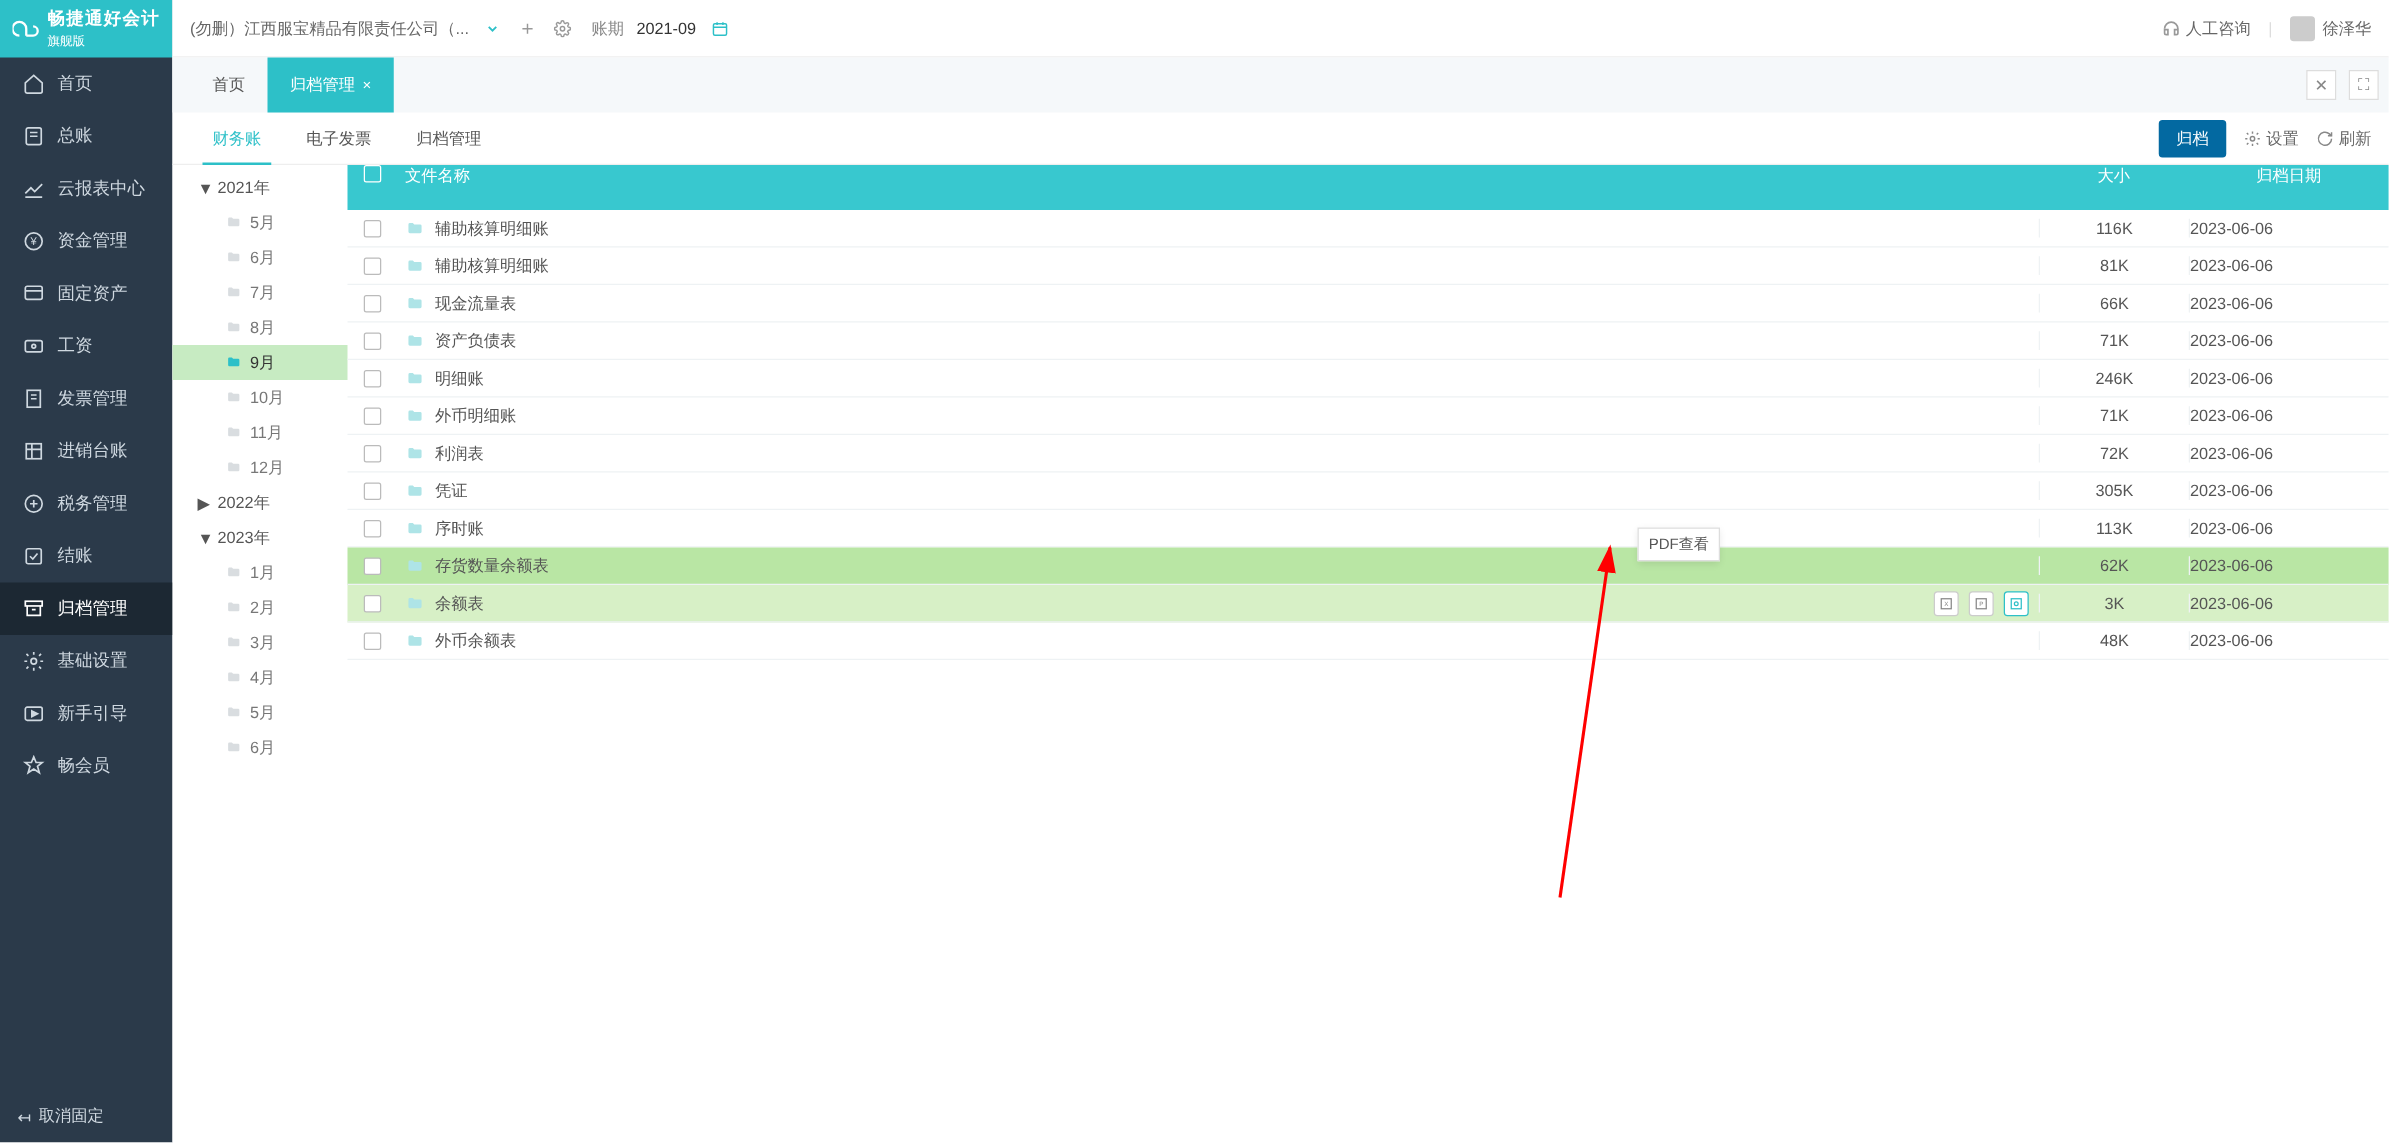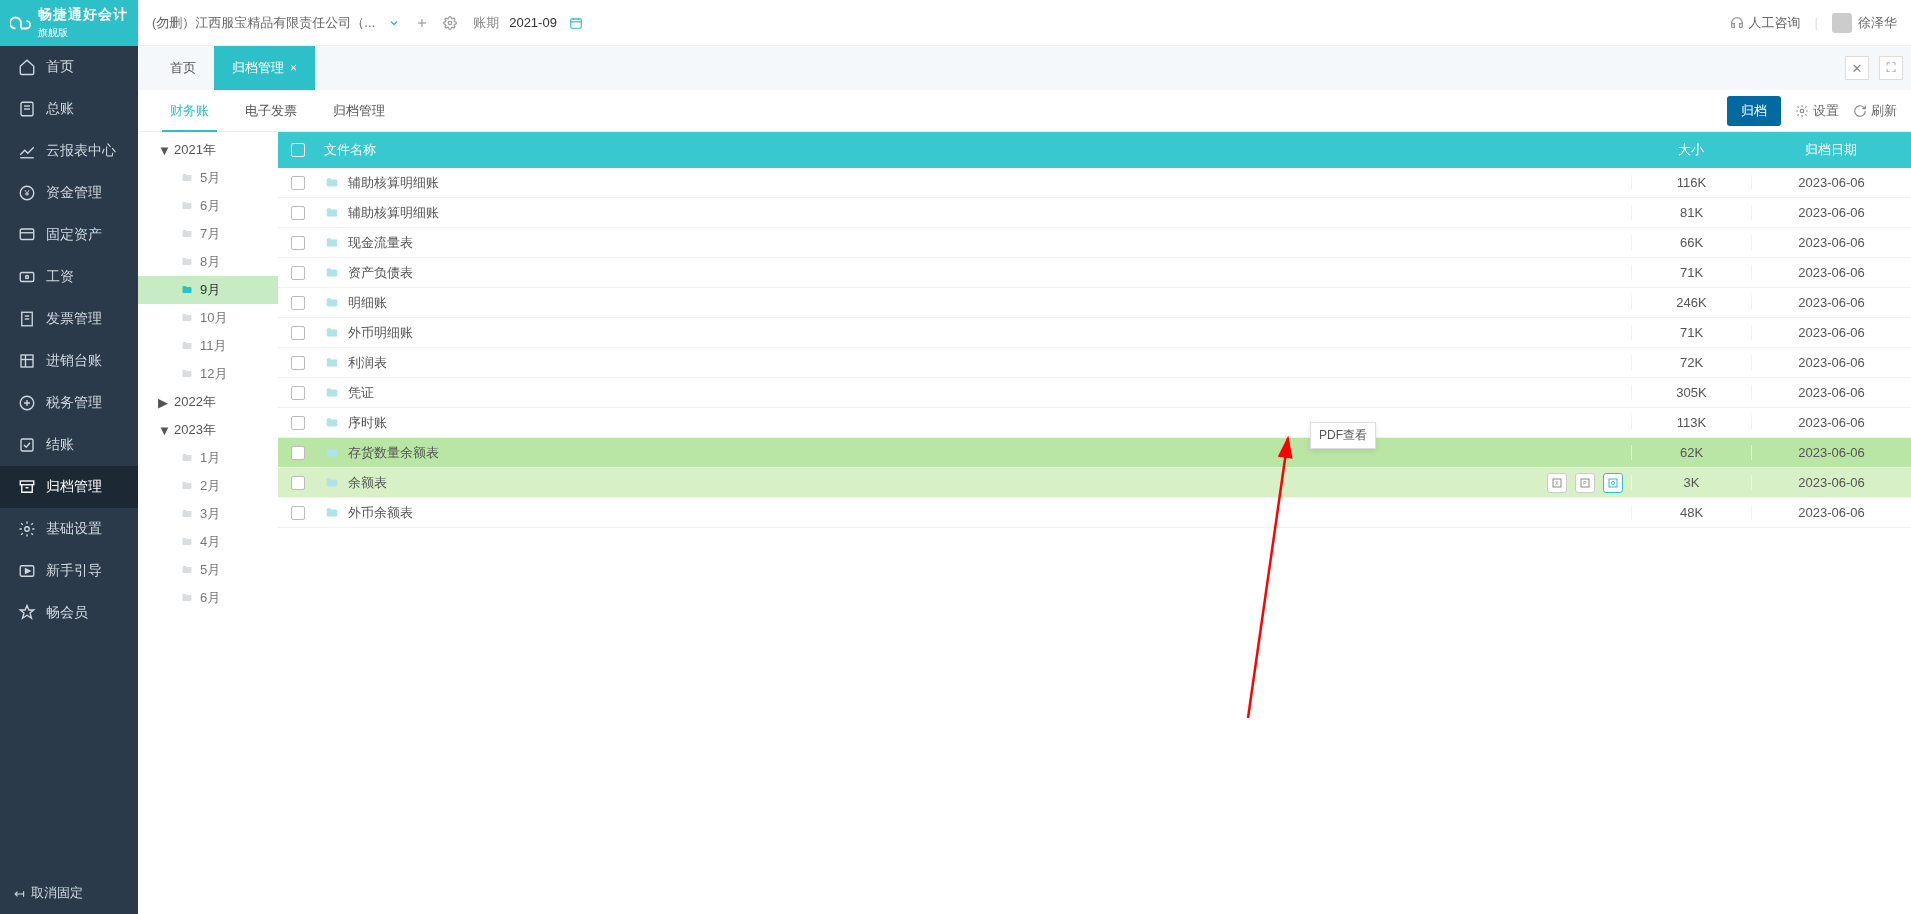--- a/index.html
+++ b/index.html
@@ -50,33 +50,33 @@
 .tree { width: 140px; border-right: 0; padding-top: 4px; }
 .tree-node { display: flex; align-items: center; gap: 6px; padding: 5px 8px 5px 20px; cursor: pointer; color: #555; font-size: 13px; }
 .tree-node.year { padding-left: 20px; font-weight: normal; }
 .tree-node.month { padding-left: 42px; color: #777; }
 .tree-node.selected { background: #c7ebc2; color: #333; }
 .tree-caret { width: 10px; display: inline-block; color: #555; }
 .folder-icon { width: 14px; height: 12px; display: inline-block; }
 .folder-icon svg { width: 14px; height: 12px; }
 
 .table-wrap { flex: 1; display: flex; flex-direction: column; position: relative; }
-.thead { display: flex; background: #38c8cf; color: #fff; height: 36px; align-items: center; font-size: 13px; }
+.thead { display: flex; background: #38c8cf; color: #fff; height: 36px; font-size: 13px; }
 .th-check { width: 40px; display: flex; justify-content: center; }
 .th-name { flex: 1; padding-left: 6px; }
 .th-size { width: 120px; text-align: center; }
 .th-date { width: 160px; text-align: center; }
 .tbody { flex: 1; }
 .trow { display: flex; align-items: center; height: 30px; border-bottom: 1px solid #eef2f4; font-size: 13px; color: #555; }
 .trow.selected { background: #b9e6a4; }
 .trow.hover { background: #d7f0c6; }
 .td-check { width: 40px; display: flex; justify-content: center; }
 .td-name { flex: 1; display: flex; align-items: center; gap: 8px; padding-left: 6px; }
 .td-size { width: 120px; text-align: center; border-left: 1px solid #eef2f4; }
-.td-date { width: 160px; text-align: center; border-left: 1px solid #eef2f4; }
+.td-date { width: 160px; border-left: 1px solid #eef2f4; }
 .chk { width: 14px; height: 14px; border: 1px solid #bbb; border-radius: 2px; display: inline-block; background: #fff; }
 .chk.header { border-color: #fff; background: transparent; }
 .file-icon { width: 16px; height: 14px; }
 .file-icon svg { width: 16px; height: 14px; }
 
 .row-actions { display: flex; gap: 8px; margin-right: 8px; }
 .row-action { width: 20px; height: 20px; border: 1px solid #ccc; border-radius: 3px; display: flex; align-items: center; justify-content: center; color: #888; cursor: pointer; background: #fff; }
 .row-action.active { border-color: #2dc0c8; color: #2dc0c8; }
 
 .tooltip { position: absolute; background: #fff; border: 1px solid #ddd; padding: 4px 8px; font-size: 12px; color: #555; box-shadow: 0 2px 6px rgba(0,0,0,0.1); pointer-events: none; }

